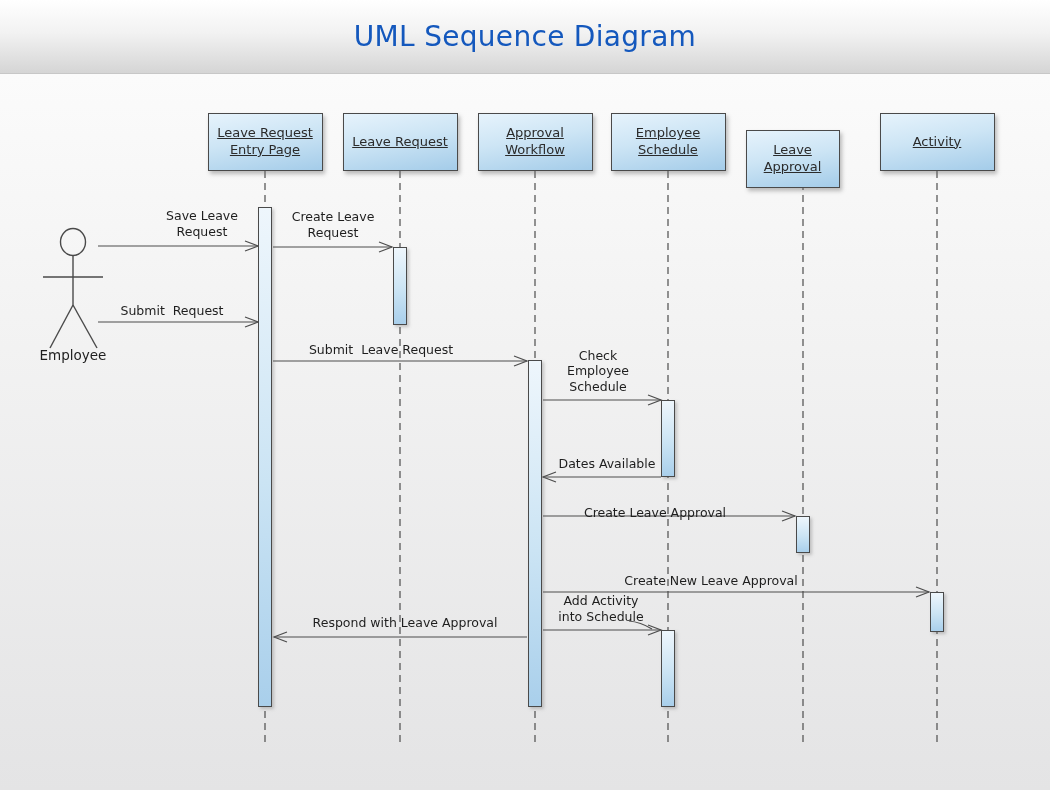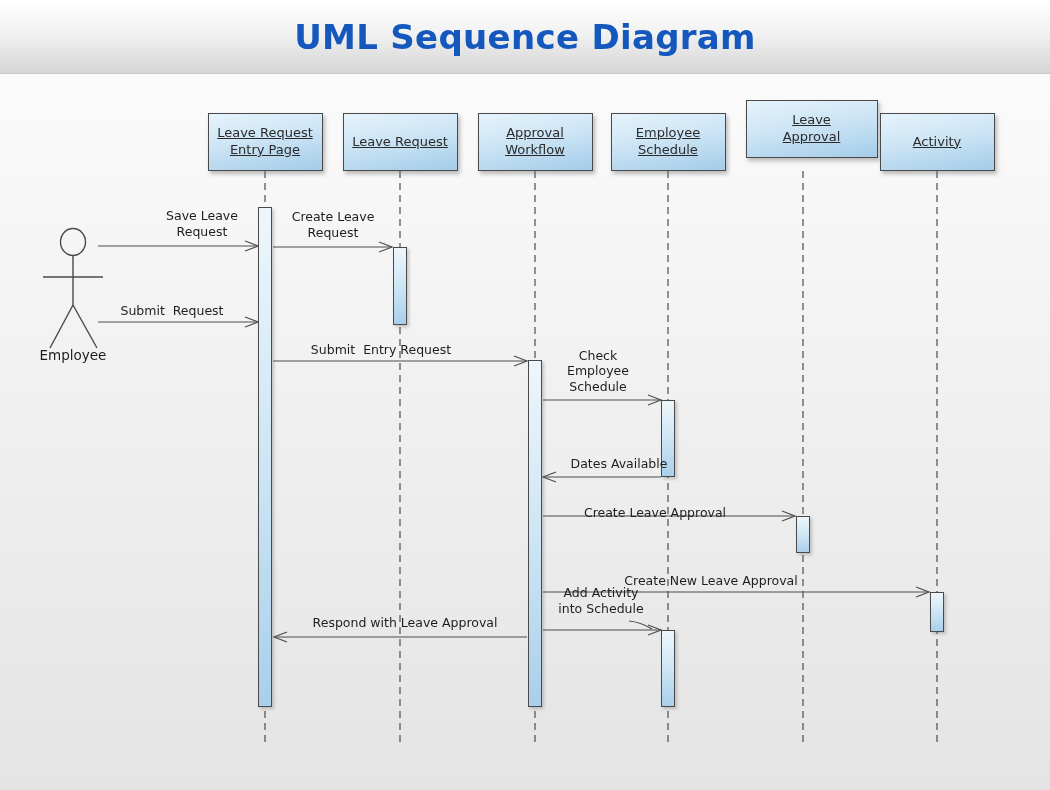--- a/index.html
+++ b/index.html
@@ -8,21 +8,21 @@
     font-family:"DejaVu Sans","Liberation Sans",sans-serif;
     background:linear-gradient(180deg,#fbfbfb 75px,#f3f3f3 40%,#e4e4e5 100%);
   }
   .title-band {
     position:absolute; top:0; left:0; width:100%; height:74px;
     background:linear-gradient(180deg,#ffffff 0%,#f2f2f2 45%,#d5d5d5 100%);
     border-bottom:1px solid #c7c7c7;
     display:flex; align-items:center; justify-content:center; box-sizing:border-box;
   }
   .page-title {
-    margin:8px; font-size:34px; font-weight:700; letter-spacing:0.3px; color:#1458bd;
+    margin:8px; font-size:28px; font-weight:400; letter-spacing:0.3px; color:#1458bd;
   }
   svg.wires { position:absolute; top:0; left:0; width:1050px; height:790px; }
   .lifeline-line { stroke:#4d4d4d; stroke-width:1.2; stroke-dasharray:7 5; }
   .msg-line { stroke:#4d4d4d; stroke-width:1.2; fill:none; }
   .arrow-head { stroke:#4d4d4d; stroke-width:1.2; fill:none; }
   .actor-stroke { stroke:#4a4a4a; stroke-width:1.4; fill:none; }
   .overlay { position:absolute; top:0; left:0; width:1050px; height:790px; }
   .lifebox {
     position:absolute; box-sizing:border-box;
     border:1px solid #4a4a4a;
@@ -121,37 +121,37 @@
         <span>Leave Request</span>
       </div>
       <div class="lifebox" style="left: 477.5px; top: 113px; width: 115px; height: 58px;">
         <span>Approval
 Workflow</span>
       </div>
       <div class="lifebox" style="left: 610.5px; top: 113px; width: 115px; height: 58px;">
         <span>Employee
 Schedule</span>
       </div>
-      <div class="lifebox" style="left: 745.5px; top: 100px; width: 132px; height: 58px;">
+      <div class="lifebox" style="left: 745.5px; top: 130px; width: 94px; height: 58px;">
         <span>Leave
 Approval</span>
       </div>
       <div class="lifebox" style="left: 879.5px; top: 113px; width: 115px; height: 58px;">
         <span>Activity</span>
       </div>
       <div class="msglabel" style="left: 202px; bottom: 551px;">Save Leave
 Request</div>
       <div class="msglabel" style="left: 172px; bottom: 472px;">Submit  Request</div>
       <div class="msglabel" style="left: 333px; bottom: 550px;">Create Leave
 Request</div>
-      <div class="msglabel" style="left: 381px; bottom: 433px;">Submit  Entry Request</div>
+      <div class="msglabel" style="left: 381px; bottom: 433px;">Submit  Leave Request</div>
       <div class="msglabel" style="left: 598px; bottom: 396px;">Check
 Employee
 Schedule</div>
-      <div class="msglabel" style="left: 607px; bottom: 319px; margin-left: 12px;">Dates Available</div>
+      <div class="msglabel" style="left: 607px; bottom: 319px;">Dates Available</div>
       <div class="msglabel" style="left: 655px; bottom: 270px;">Create Leave Approval</div>
       <div class="msglabel" style="left: 711px; bottom: 202px;">Create New Leave Approval</div>
-      <div class="msglabel" style="left: 601px; bottom: 174px;">Add Activity
+      <div class="msglabel" style="left: 601px; bottom: 166px;">Add Activity
 into Schedule</div>
       <div class="msglabel" style="left: 405px; bottom: 160px;">Respond with Leave Approval</div>
       <div class="actor-label" style="left: 73px; top: 347px;">Employee</div>
     </div>
 </div>
 
 </body></html>

